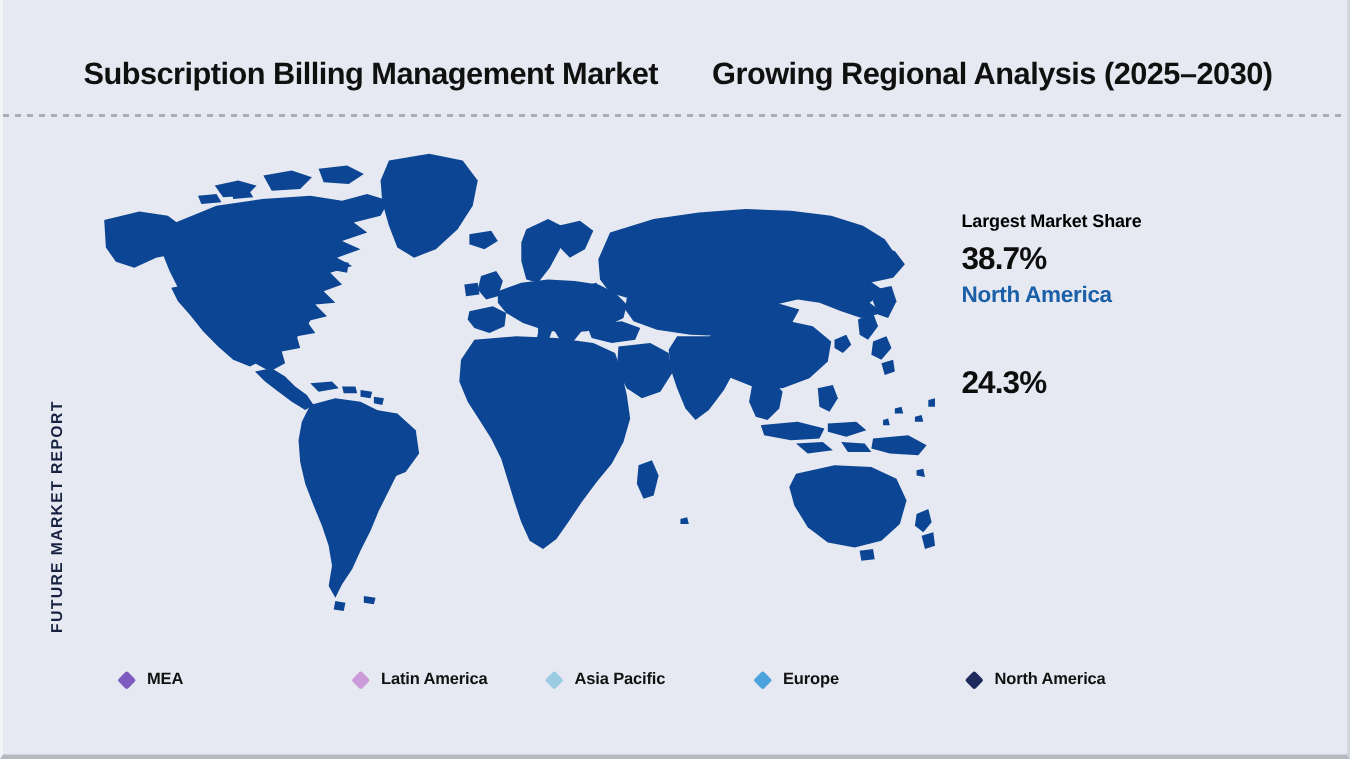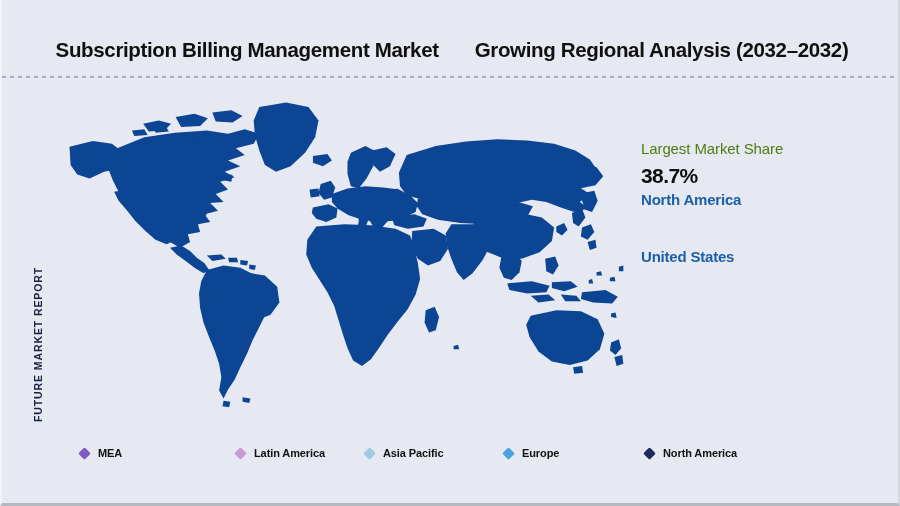--- a/index.html
+++ b/index.html
@@ -57,21 +57,21 @@
   #map-wrap{
     position:absolute;left:58px;top:88px;width:565px;height:335px;
   }
   #map-svg{display:block;width:100%;height:100%;}
   
   #stats{
     position:absolute;left:639px;top:140px;width:250px;
   }
   .stat-block{margin-bottom:40px;}
   .stat-label{
-    font-size:15px;font-weight:400;color:#4d7c0f;
+    font-size:12px;font-weight:700;color:#000000;
     letter-spacing:-0.1px;margin-bottom:8px;
   }
   .stat-value{
     font-size:21px;font-weight:700;color:#0d0d0d;
     letter-spacing:-0.6px;line-height:1.05;margin-bottom:4px;
   }
   .stat-sub{
     font-size:15px;font-weight:700;color:#1a5fa8;
     letter-spacing:-0.2px;
   }
@@ -95,21 +95,21 @@
 </style>
 </head>
 <body>
 
 <div id="card">
 
   <div id="header">
     <div id="title-row">
       <span class="title-seg">Subscription Billing Management Market</span>
       <span id="title-gap"></span>
-      <span class="title-seg">Growing Regional Analysis (2032–2032)</span>
+      <span class="title-seg">Growing Regional Analysis (2025–2030)</span>
     </div>
     <div id="divider"></div>
   </div>
 
   <div id="brand">
     <div id="brand-inner">FUTURE MARKET REPORT</div>
   </div>
 
   <div id="map-wrap">
     <svg id="map-svg" viewBox="0 0 1010 600" preserveAspectRatio="xMidYMid meet">
@@ -243,21 +243,21 @@
 
   <div id="stats">
 
     <div class="stat-block">
       <div class="stat-label">Largest Market Share</div>
       <div class="stat-value">38.7%</div>
       <div class="stat-sub">North America</div>
     </div>
 
     <div class="stat-block">
-      <div class="stat-sub">United States</div>
+      <div class="stat-value">24.3%</div>
     </div>
 
   </div>
 
   <div id="legend">
 
     <div class="legend-item" style="left:0px">
       <span class="legend-dot" style="background:#7d5bc0"></span>
       <span class="legend-label">MEA</span>
     </div>

